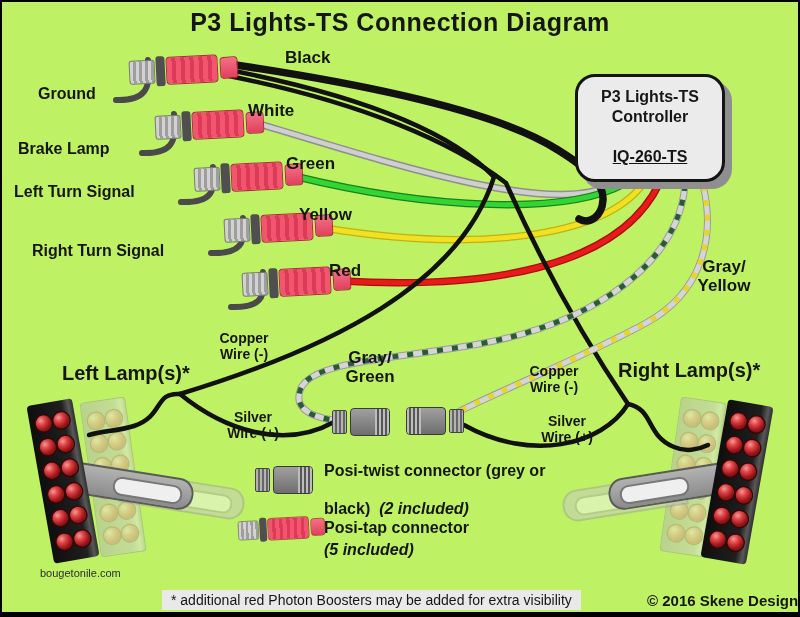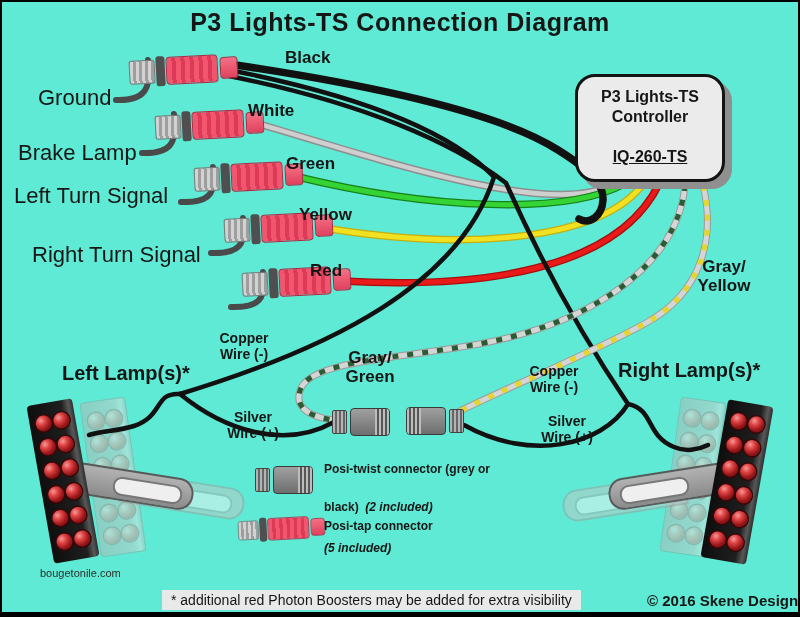--- a/index.html
+++ b/index.html
@@ -1,27 +1,27 @@
 <!DOCTYPE html>
 <html><head>
 <meta charset="utf-8">
 <style>
   html,body{margin:0;padding:0;background:#888;}
   .canvas{
-    position:relative;width:800px;height:617px;background:#5eead4;
+    position:relative;width:800px;height:617px;background:#bef264;
     border:2px solid #000;border-bottom-width:5px;box-sizing:border-box;
     font-family:"Liberation Sans","DejaVu Sans",sans-serif;color:#161616;
     overflow:hidden;
   }
   svg.layer{position:absolute;left:0;top:0;pointer-events:none;}
   .title{
     position:absolute;left:0;right:0;top:6px;text-align:center;
     font-size:25px;font-weight:bold;letter-spacing:.5px;
   }
-  .lbl{position:absolute;font-weight:normal;font-size:22px;white-space:nowrap;}
+  .lbl{position:absolute;font-weight:bold;font-size:16px;white-space:nowrap;}
   .wirelbl{position:absolute;font-weight:bold;font-size:17px;white-space:nowrap;}
   .note2{position:absolute;font-weight:bold;font-size:14px;line-height:16px;text-align:center;width:76px;}
   .pairlbl{position:absolute;font-weight:bold;font-size:17px;line-height:19px;text-align:center;width:64px;}
   .lamplbl{position:absolute;font-weight:bold;font-size:20px;white-space:nowrap;}
 
   
   .controller{
     position:absolute;left:573px;top:72px;width:150px;height:108px;
     background:#ebebeb;border:3px solid #141414;border-radius:20px;
     box-shadow:7px 7px 0 #8f8f8f;box-sizing:border-box;
@@ -65,21 +65,21 @@
   .ghost-bar .led{background:radial-gradient(circle at 35% 30%,#fae3e3 0%,#efadad 35%,#d98b8b 70%,#c27676 100%);
     box-shadow:0 0 0 1.5px #b08888;}
   .bracket{position:absolute;height:32px;box-sizing:border-box;border:2px solid #5a5a5a;
     background:linear-gradient(#b2b2b2,#8b8b8b);}
   .bracket .slot{position:absolute;top:6px;height:15px;width:66px;background:#efefef;
     border:2px solid #777;border-radius:9px;}
   .ghost-bracket{border-color:#9e9e9e;background:#c6c6c6;}
   .ghost-bracket .slot{border-color:#aaa;background:#f5f5f5;}
 
   
-  .legend-text{position:absolute;font-weight:bold;font-size:12px;white-space:nowrap;}
+  .legend-text{position:absolute;font-weight:bold;font-size:16px;white-space:nowrap;}
   .qty{font-style:italic;}
   .watermark{position:absolute;left:38px;top:565px;font-size:11px;color:#2e2e2e;}
   .figure{position:absolute;left:16px;top:610px;font-family:"Liberation Serif","DejaVu Serif",serif;
     font-size:23px;font-weight:bold;}
   .footnote{position:absolute;left:160px;top:588px;font-size:14px;background:#e9e9e9;padding:2px 9px;white-space:nowrap;}
   .copyright{position:absolute;left:645px;top:590px;font-size:15px;font-weight:bold;white-space:nowrap;text-align:center;}
 </style>
 </head>
 <body>
 
@@ -241,21 +241,21 @@
 
   <div class="lbl" style="left:36px;top:83px;">Ground</div>
   <div class="lbl" style="left:16px;top:138px;">Brake Lamp</div>
   <div class="lbl" style="left:30px;top:240px;">Right Turn Signal</div>
   <div class="lbl" style="left:12px;top:181px;">Left Turn Signal</div>
 
   <div class="wirelbl" style="left:283px;top:46px;">Black</div>
   <div class="wirelbl" style="left:246px;top:99px;">White</div>
   <div class="wirelbl" style="left:284px;top:152px;">Green</div>
   <div class="wirelbl" style="left:297px;top:203px;">Yellow</div>
-  <div class="wirelbl" style="left:308px;top:259px;">Red</div>
+  <div class="wirelbl" style="left:327px;top:259px;">Red</div>
 
   <div class="pairlbl" style="left:336px;top:346px;">
     <div>Gray/</div>
     <div>Green</div>
   </div>
   <div class="pairlbl" style="left:690px;top:255px;">
     <div>Gray/</div>
     <div>Yellow</div>
   </div>
 

